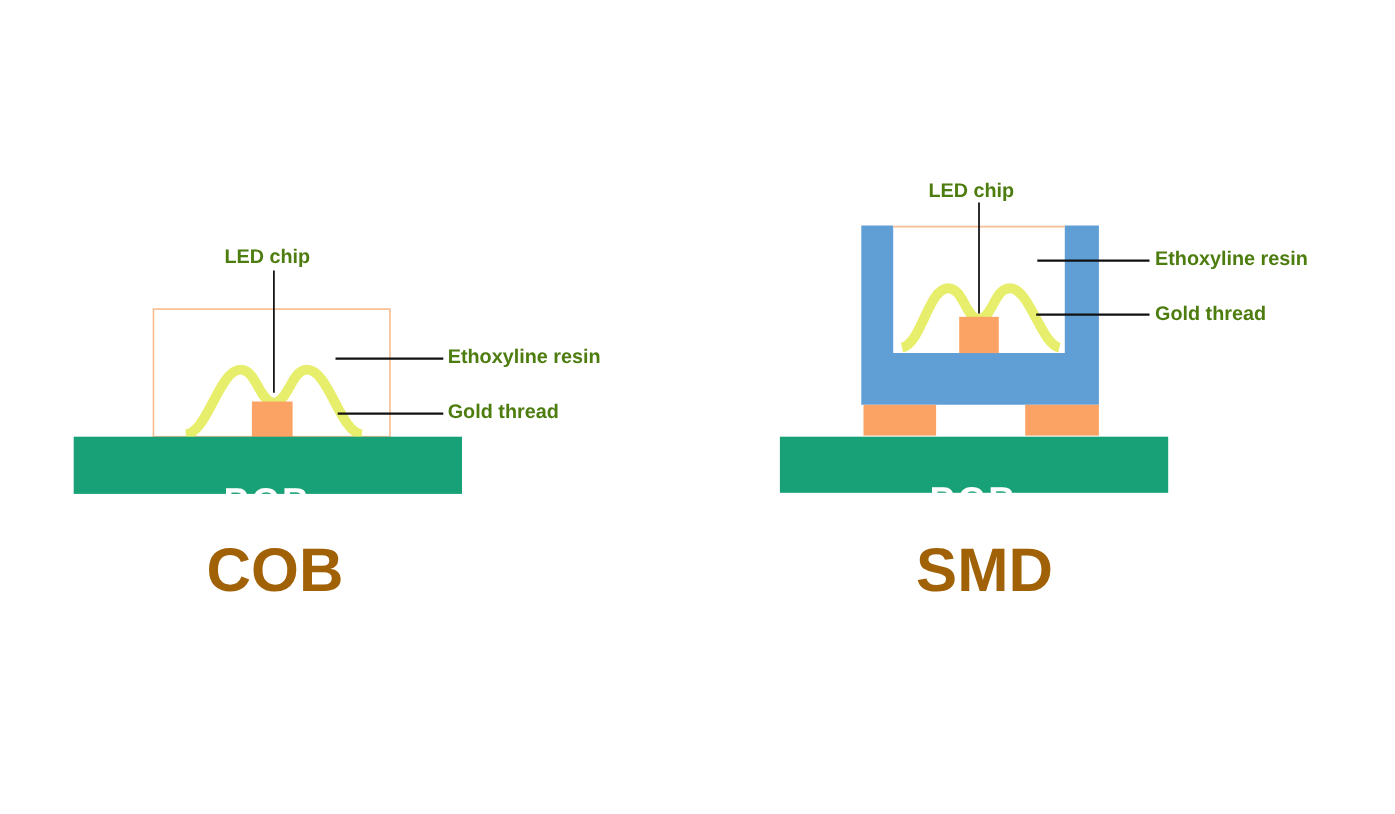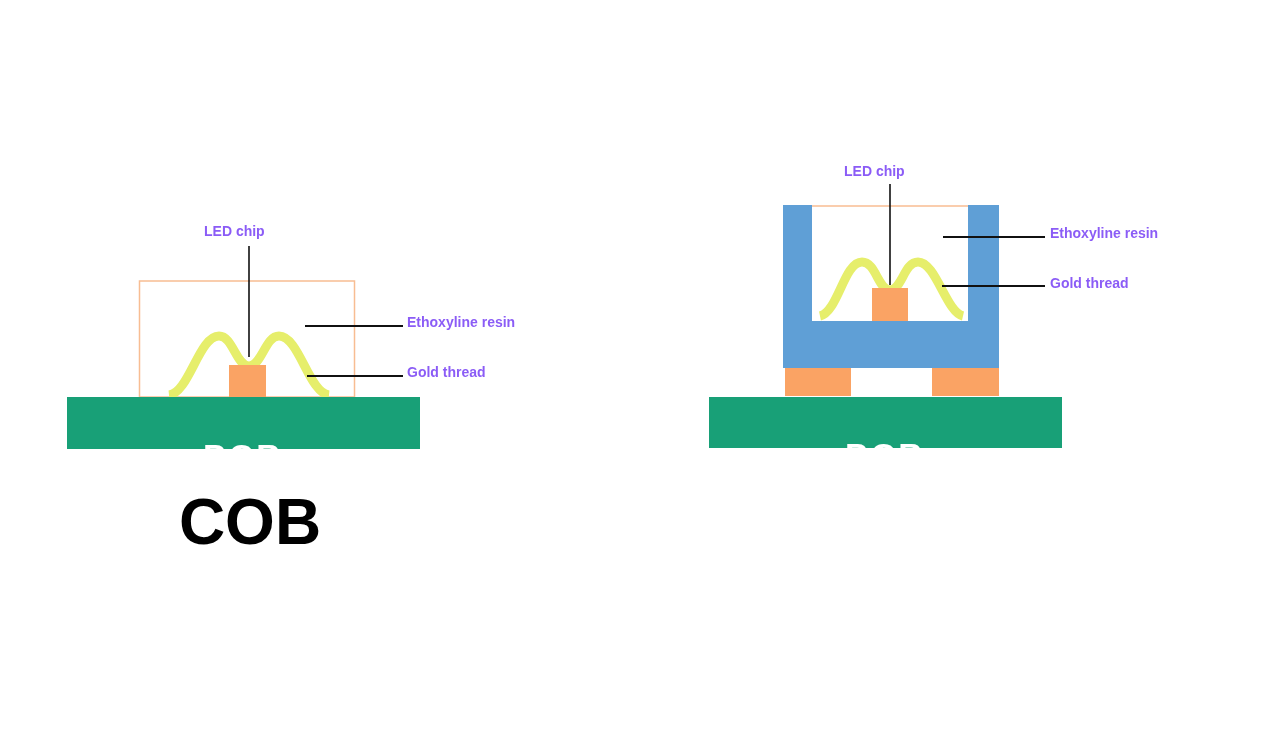--- a/index.html
+++ b/index.html
@@ -7,37 +7,37 @@
     position:relative;
     width:1268px;height:740px;
     background:#ffffff;
     font-family:"Liberation Sans","DejaVu Sans",sans-serif;
     overflow:hidden;
   }
   .layer{position:absolute;left:0;top:0;}
   .lbl{
     position:absolute;
     font-weight:bold;
-    font-size:14px;
+    font-size:18px;
     line-height:1.1;
-    color:#8b5cf6;
+    color:#4d7c0f;
     white-space:nowrap;
   }
   .pcb-text{
     position:absolute;
     display:flex;align-items:center;justify-content:center;
     font-weight:bold;font-size:34px;letter-spacing:3px;
     color:#ffffff;
     margin-top:33px;
   }
   .title{
     position:absolute;
     transform:translateX(-50%);
-    font-weight:bold;font-size:64px;line-height:1;
-    color:#000000;
+    font-weight:bold;font-size:56px;line-height:1;
+    color:#a16207;
     white-space:nowrap;
   }
   
   .f-green{fill:var(--pcb-green);}
   .f-orange{fill:var(--chip-orange);}
   .f-blue{fill:var(--smd-blue);}
   .s-thread{stroke:var(--gold-thread);fill:none;stroke-width:9;}
   .s-peach{stroke:var(--resin-outline);fill:none;stroke-width:1.5;}
   .s-black{stroke:var(--line-black);stroke-width:2;}
   .s-black-thin{stroke:var(--line-black);stroke-width:1.6;}
@@ -91,14 +91,15 @@
   <div class="lbl" style="left:204px;top:224px;">LED chip</div>
   <div class="lbl" style="left:407px;top:315px;">Ethoxyline resin</div>
   <div class="lbl" style="left:407px;top:365px;">Gold thread</div>
   <div class="pcb-text" style="left:67px;top:397px;width:353px;height:52px;">PCB</div>
   <div class="title" style="left:250px;top:490px;">COB</div>
 
   <div class="lbl" style="left:844px;top:164px;">LED chip</div>
   <div class="lbl" style="left:1050px;top:226px;">Ethoxyline resin</div>
   <div class="lbl" style="left:1050px;top:276px;">Gold thread</div>
   <div class="pcb-text" style="left:709px;top:397px;width:353px;height:51px;">PCB</div>
+  <div class="title" style="left:895px;top:490px;">SMD</div>
 
 </div>
 
 </body></html>

